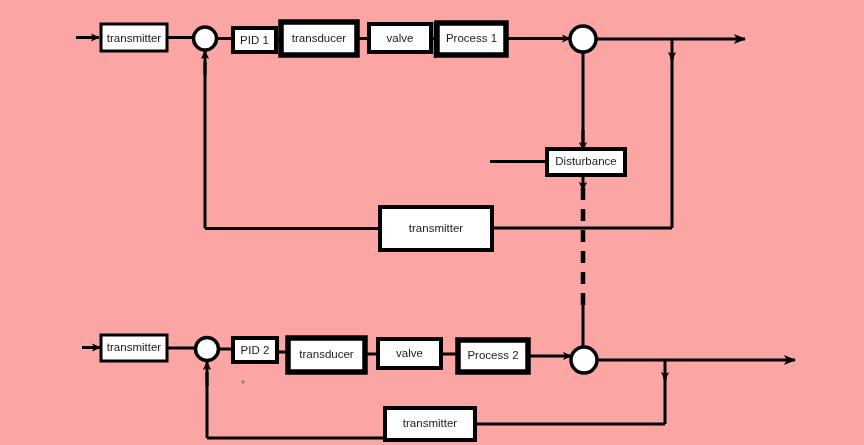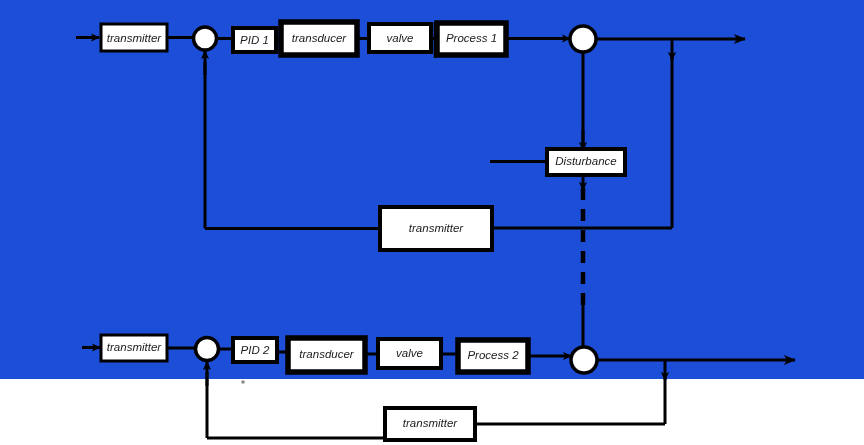--- a/index.html
+++ b/index.html
@@ -9,23 +9,22 @@
   }
   body {
     width: 864px;
     height: 445px;
     font-family: "Liberation Sans", sans-serif;
     overflow: hidden;
   }
   #diagram-root {
     position: relative;
     width: 864px;
-    height: 379px;
-    background: #1d4ed8;
-    font-style: italic;
+    height: 445px;
+    background: #fca5a5;
   }
   svg#diagram {
     position: absolute;
     left: 0;
     top: 0;
     width: 864px;
     height: 445px;
   }
   .wire {
     stroke: #000000;

